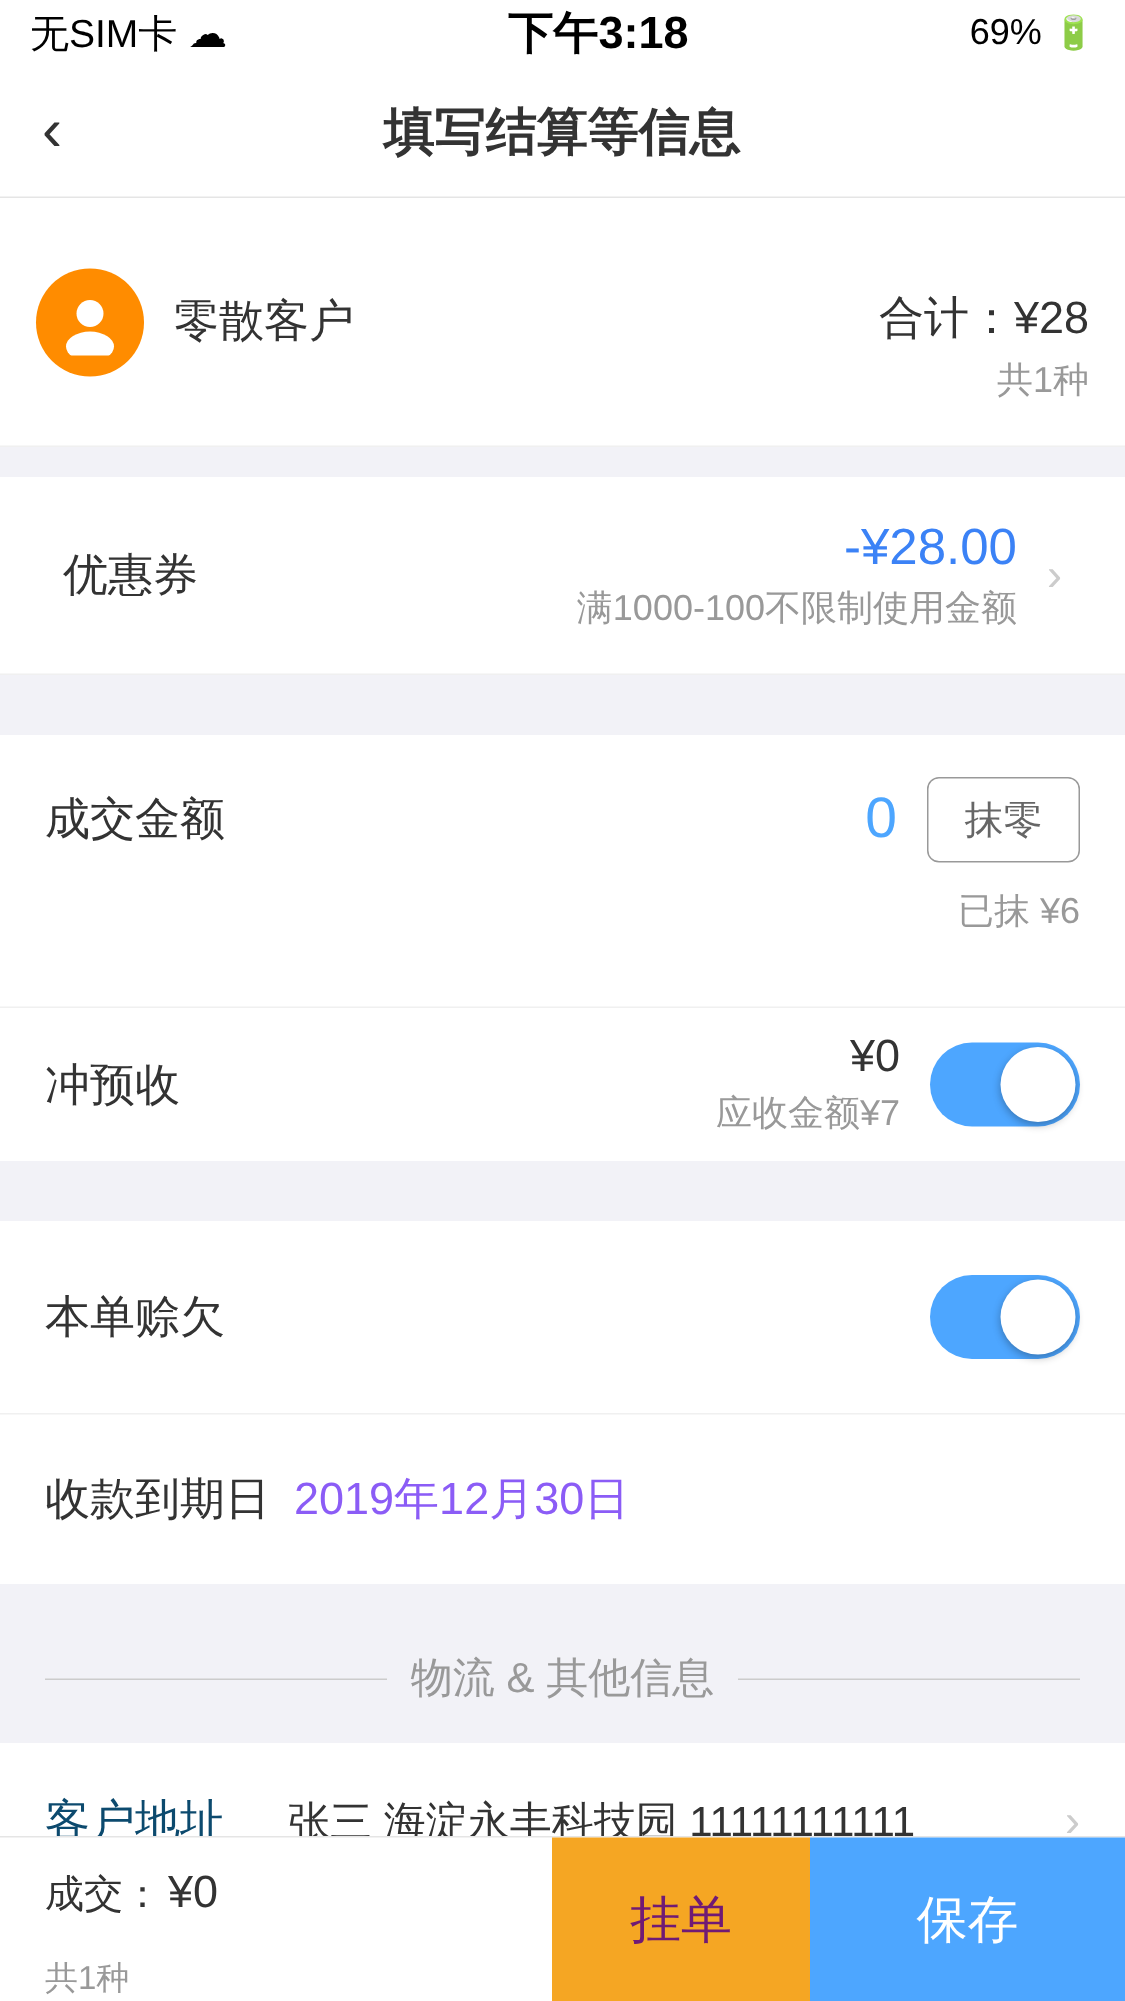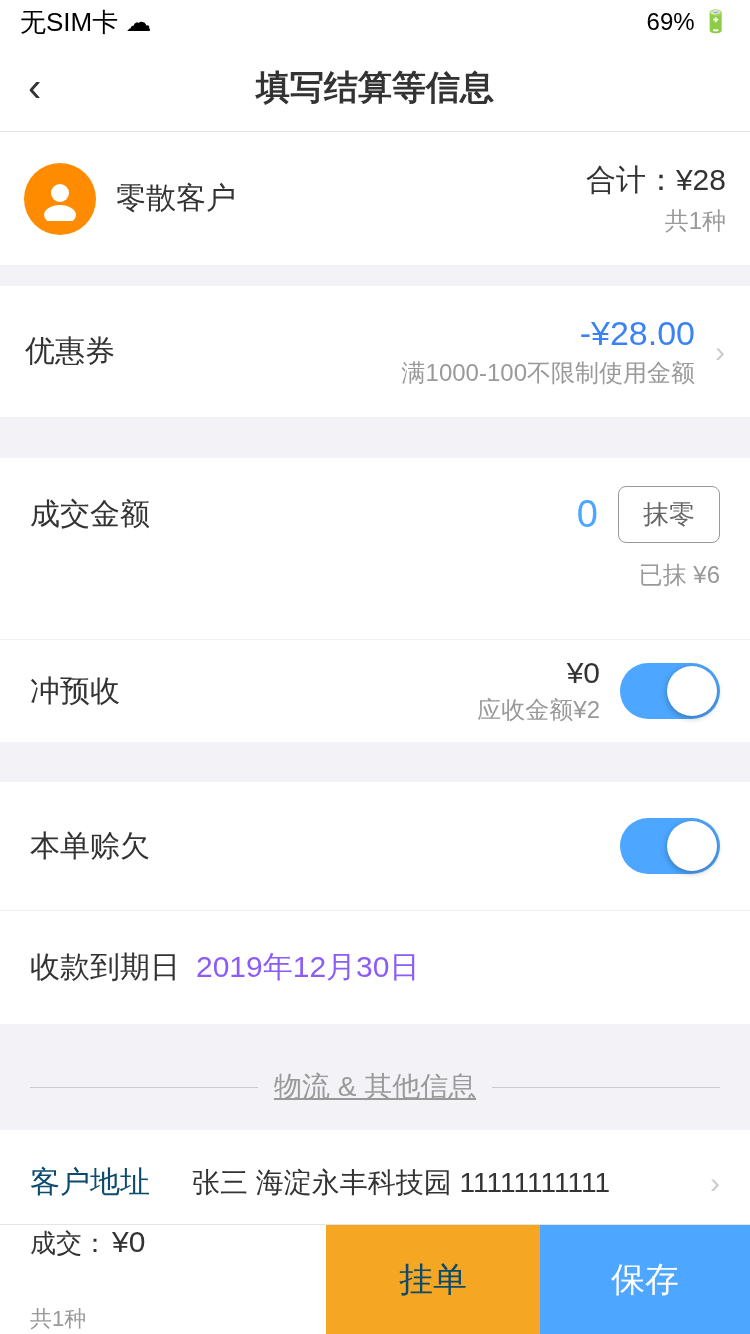--- a/index.html
+++ b/index.html
@@ -102,38 +102,39 @@
       width: 44px;
       height: 44px;
     }
     .customer-name {
       font-size: 30px;
       color: #333;
       font-weight: 500;
     }
     .customer-right {
       text-align: right;
+      margin-top: 32px;
     }
     .customer-total {
       font-size: 30px;
       color: #333;
     }
     .customer-count {
       font-size: 24px;
       color: #999;
       margin-top: 4px;
     }
 
     
     .row-item {
       background: #fff;
       display: flex;
       align-items: center;
       justify-content: space-between;
-      padding: 28px 25px;
+      padding: 28px 42px;
       border-bottom: 1px solid #f0f0f0;
       min-height: 100px;
     }
     .row-label {
       font-size: 30px;
       color: #333;
     }
     .row-right {
       display: flex;
       align-items: center;
@@ -295,21 +296,20 @@
       gap: 16px;
     }
     .divider-line {
       flex: 1;
       height: 1px;
       background: #ccc;
     }
     .logistics-label {
       font-size: 28px;
       color: #999;
-      text-decoration: underline;
     }
 
     
     .address-section {
       background: #fff;
       margin-top: 0;
     }
     .address-row {
       display: flex;
       align-items: center;
@@ -343,46 +343,46 @@
       left: 0;
       width: 750px;
       height: 110px;
       display: flex;
       background: #fff;
       border-top: 1px solid #e5e5e5;
     }
     .bottom-info {
       display: flex;
       flex-direction: column;
-      justify-content: space-between;
+      justify-content: flex-end;
       padding: 0 30px;
       flex: 1;
       gap: 24px;
     }
     .bottom-deal-label {
       font-size: 26px;
       color: #333;
     }
     .bottom-deal-value {
       font-size: 30px;
       color: #333;
       font-weight: 500;
     }
     .bottom-count {
       font-size: 22px;
       color: #999;
     }
     .bottom-btn-pending {
-      width: 214px;
+      width: 172px;
       background: #f5a623;
       display: flex;
       align-items: center;
       justify-content: center;
       font-size: 34px;
-      color: #0c4a6e;
+      color: #701a75;
       font-weight: 500;
       cursor: pointer;
     }
     .bottom-btn-save {
       width: 210px;
       background: #4da6ff;
       display: flex;
       align-items: center;
       justify-content: center;
       font-size: 34px;
@@ -391,20 +391,21 @@
       cursor: pointer;
     }
   </style>
 </head>
 <body>
 
 <div class="status-bar">
   <div class="status-left">
     <span>无SIM卡 ☁</span>
   </div>
+  <div class="status-center">下午3:18</div>
   <div class="status-right">
     <span>69%</span>
     <span style="font-size:22px;">🔋</span>
   </div>
 </div>
 
 <div class="nav-bar">
   <div class="nav-back">‹</div>
   <div class="nav-title">填写结算等信息</div>
 </div>
@@ -452,21 +453,21 @@
       </div>
     </div>
     <div class="deal-sub">已抹  ¥6</div>
   </div>
 
   <div class="prepay-row">
     <span class="prepay-label">冲预收</span>
     <div class="prepay-right">
       <div class="prepay-value-block">
         <div class="prepay-value">¥0</div>
-        <div class="prepay-sub">应收金额¥2</div>
+        <div class="prepay-sub">应收金额¥7</div>
       </div>
       <div class="toggle-switch">
         <div class="toggle-knob"></div>
       </div>
     </div>
   </div>
 </div>
 
 <div class="section-gap"></div>
 

